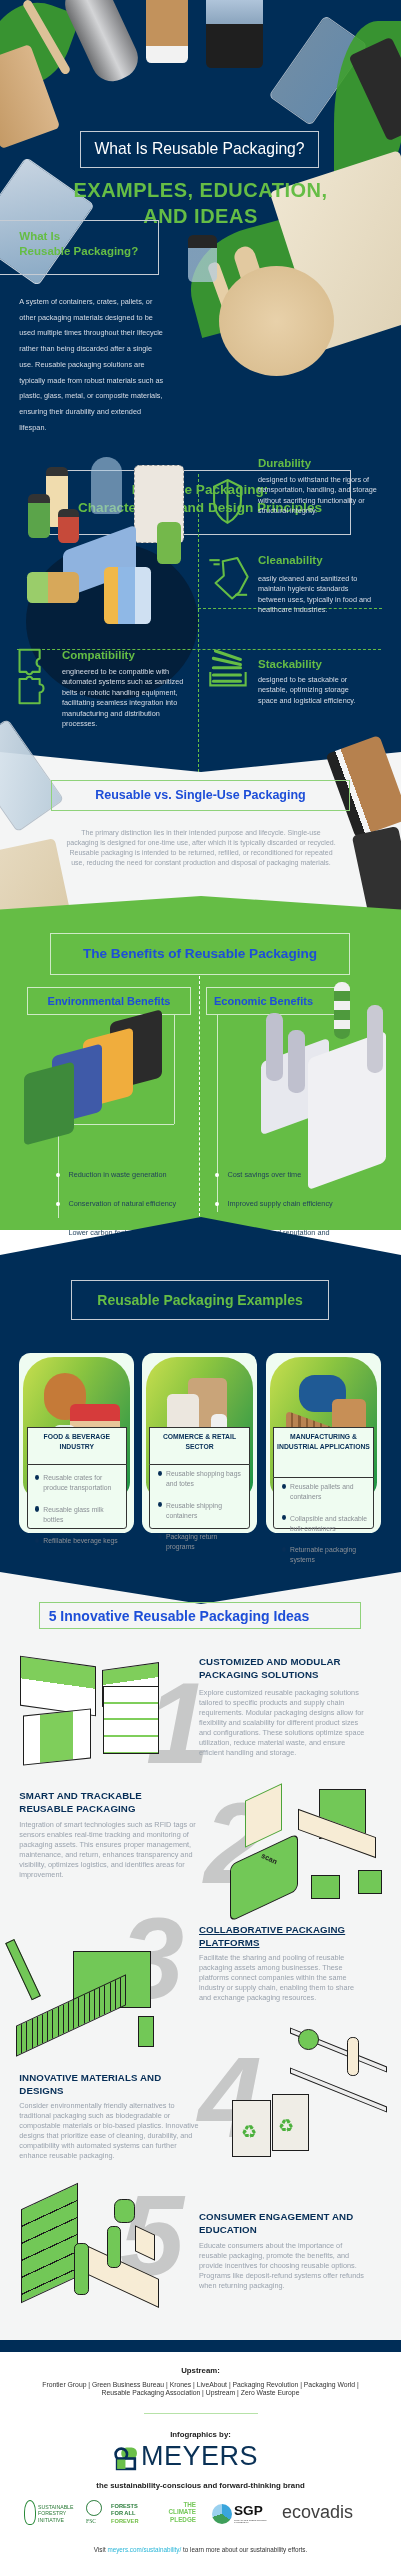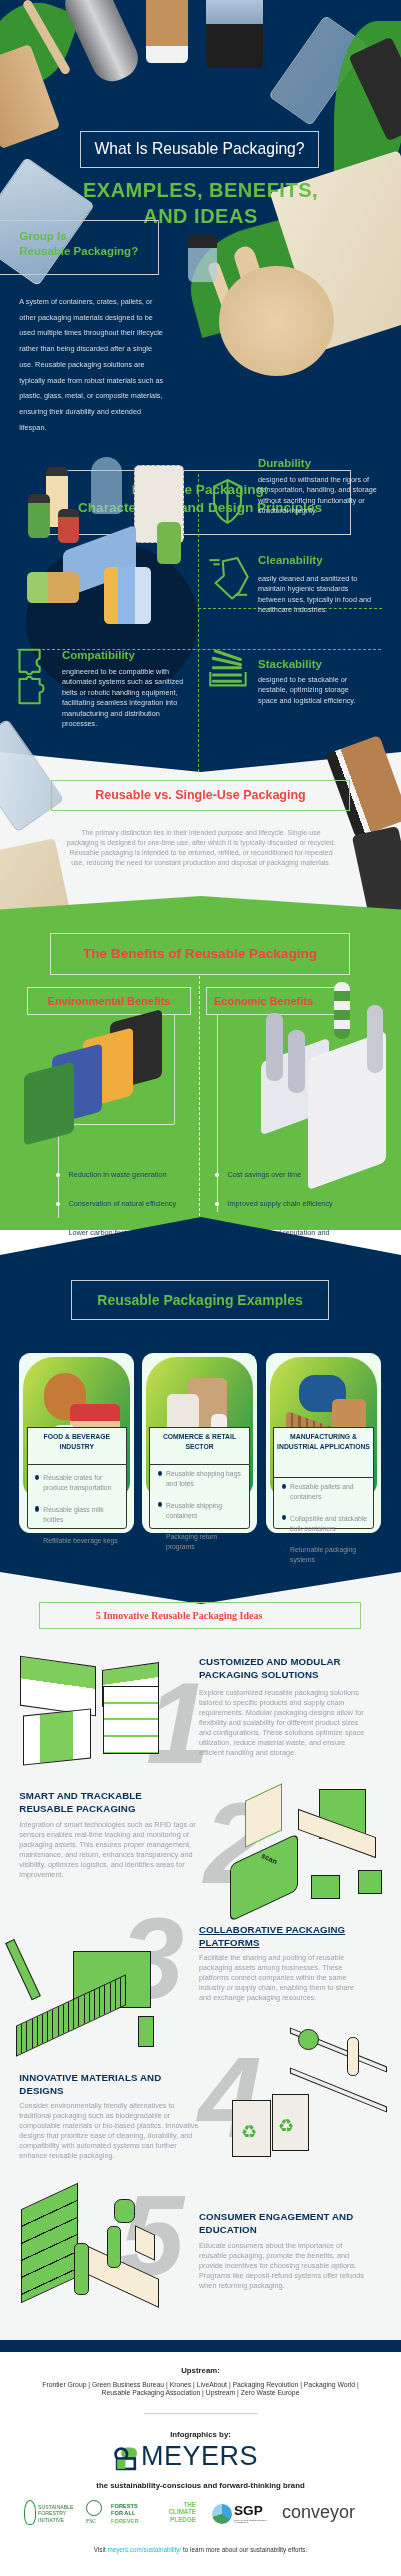--- a/index.html
+++ b/index.html
@@ -2,21 +2,21 @@
 <html style="font-size:8.4px"><head>
 <meta charset="utf-8">
 <style>
   * { box-sizing: border-box; margin: 0; padding: 0; }
   body { width: 401px; height: 2576px; background: #ffffff; font-family: "Liberation Sans", sans-serif; position: relative; overflow: hidden; }
   .abs { position: absolute; }
   .navy { background: #002d57; }
   .green-bg { background: #65bd45; }
   .paper { background: #f4f5f5; }
   .g { color: #65bd45; }
-  .n { color: #ef4444; }
+  .n { color: #1d4ed8; }
   .box-w { border: 0.8px solid #c6ccd4; }
   .box-g { border: 0.8px solid #8fd27a; }
   .box-lw { border: 0.8px solid #cfeac6; }
   .hb { font-weight: bold; }
   .body-w { color: #d7dde6; font-size: 7px; line-height: 10.4px; }
   .body-gray { color: #9aa3ae; font-size: 7px; line-height: 10px; }
   .ctr { text-align: center; }
   
   .deco { position: absolute; border-radius: 5.2px; }
   .leaf { position: absolute; background: #3e9f2d; border-radius: 60% 0 60% 0; opacity: .9; }
@@ -53,25 +53,25 @@
 <div class="deco" style="left:-10.4px;top:172px;width:84px;height:99px;background:linear-gradient(135deg,rgba(235,242,250,.85),rgba(160,190,215,.85));border:1px solid #c6d3df;transform:rotate(35deg);"></div>
 <div class="leaf" style="left:188px;top:230px;width:120px;height:94px;transform:rotate(-15deg);"></div>
 <div class="deco" style="left:218px;top:261px;width:11.5px;height:68px;background:#e6cfa7;transform:rotate(-20deg);"></div>
 <div class="deco" style="left:245px;top:245px;width:21px;height:89px;background:#e2c9a0;border-radius:10.4px;transform:rotate(-18deg);"></div>
 <div class="deco" style="left:292px;top:167px;width:136px;height:167px;background:linear-gradient(135deg,#efe6d1,#ddd0b3);transform:rotate(-18deg);"></div>
 <div class="deco" style="left:188px;top:235px;width:29px;height:47px;background:linear-gradient(#262626 0,#262626 28%,rgba(180,205,225,.7) 28%);"></div>
 <div class="deco" style="left:219px;top:266px;width:115px;height:110px;background:radial-gradient(circle,#e8d1aa,#d6b98a);border-radius:50%;"></div>
 
 <div class="abs box-w" style="left:80px;top:131px;width:239px;height:37px;"></div>
 <div class="abs ctr" style="left:80px;top:138px;width:239px;color:#ffffff;font-size:15.7px;line-height:21px;">What Is Reusable Packaging?</div>
-<div class="abs ctr g hb" style="left:68px;top:178px;width:265px;font-size:20px;line-height:24px;letter-spacing:0.5px;">EXAMPLES, BENEFITS,</div>
+<div class="abs ctr g hb" style="left:68px;top:178px;width:265px;font-size:20px;line-height:24px;letter-spacing:0.5px;">EXAMPLES, EDUCATION,</div>
 <div class="abs ctr g hb" style="left:68px;top:204px;width:265px;font-size:20px;line-height:24px;letter-spacing:0.5px;">AND IDEAS</div>
 
 <div class="abs box-w" style="left:-1px;top:220px;width:160px;height:55px;"></div>
-<div class="abs g hb" style="left:19.3px;top:229px;font-size:11.5px;line-height:14.6px;">Group Is</div>
+<div class="abs g hb" style="left:19.3px;top:229px;font-size:11.5px;line-height:14.6px;">What Is</div>
 <div class="abs g hb" style="left:19.3px;top:244px;font-size:11.5px;line-height:14.6px;">Reusable Packaging?</div>
 <div class="abs body-w" style="left:19.3px;top:294px;width:144px;font-size:7.3px;line-height:15.7px;">A system of containers, crates, pallets, or other packaging materials designed to be used multiple times throughout their lifecycle rather than being discarded after a single use. Reusable packaging solutions are typically made from robust materials such as plastic, glass, metal, or composite materials, ensuring their durability and extended lifespan.</div>
 
 <div class="abs box-w" style="left:49px;top:470px;width:302px;height:65px;"></div>
 <div class="abs ctr g hb" style="left:49px;top:482px;width:302px;font-size:13.6px;line-height:16.7px;">Reusable Packaging:</div>
 <div class="abs ctr g hb" style="left:49px;top:500px;width:302px;font-size:13.6px;line-height:16.7px;">Characteristics and Design Principles</div>
 
 <div class="abs" style="left:26px;top:543px;width:172px;height:157px;border-radius:50%;background:#031f3b;"></div>
 <div class="deco" style="left:46px;top:467px;width:22px;height:60px;background:linear-gradient(#333 0,#333 15%,#f0dcae 15%);"></div>
 <div class="deco" style="left:28px;top:494px;width:22px;height:44px;background:linear-gradient(#333 0,#333 20%,#5ba44a 20%);"></div>
@@ -220,21 +220,21 @@
       <li>Reusable pallets and containers</li>
       <li>Collapsible and stackable bulk containers</li>
       <li>Returnable packaging systems</li>
     </ul>
   </div>
 </div>
 
 <div class="abs paper" style="left:0;top:1572px;width:401px;height:773px;clip-path:polygon(0 0,201px 31px,401px 0,401px 100%,0 100%);z-index:-1;"></div>
 <div class="abs" style="left:0;top:1572px;width:401px;height:773px;background:#f4f5f5;z-index:-2;"></div>
 <div class="abs box-g" style="left:39px;top:1602px;width:322px;height:27px;"></div>
-<div class="abs ctr n hb" style="left:39px;top:1607px;width:280px;font-size:10px;line-height:18px;font-family:Liberation Serif, serif;">5 Innovative Reusable Packaging Ideas</div>
+<div class="abs ctr n hb" style="left:39px;top:1607px;width:280px;font-size:14px;line-height:18px;">5 Innovative Reusable Packaging Ideas</div>
 
 <div class="bignum" style="left:146px;top:1666px;">1</div>
 <div class="iso-c" style="left:20px;top:1661px;width:76px;height:50px;background:linear-gradient(#7fce5b 0 45%,#fff 45%);transform:skewY(8deg);"></div>
 <div class="iso-c" style="left:102px;top:1666px;width:57px;height:37px;background:linear-gradient(#7fce5b 0 40%,#fff 40%);transform:skewY(-8deg);"></div>
 <div class="iso-c" style="left:103px;top:1686px;width:56px;height:68px;background:repeating-linear-gradient(#fff 0 14.6px,#7fce5b 14.6px 16.7px);"></div>
 <div class="iso-c" style="left:23px;top:1712px;width:68px;height:50px;background:linear-gradient(90deg,#fff 0 25%,#7fce5b 25% 75%,#fff 75%);transform:skewY(-6deg);"></div>
 <div class="abs idea-title" style="left:199px;top:1656px;width:172px;">CUSTOMIZED AND MODULAR PACKAGING SOLUTIONS</div>
 <div class="abs body-gray" style="left:199px;top:1688px;width:167px;font-size:7.3px;line-height:10px;">Explore customized reusable packaging solutions tailored to specific products and supply chain requirements. Modular packaging designs allow for flexibility and scalability for different product sizes and configurations. These solutions optimize space utilization, reduce material waste, and ensure efficient handling and storage.</div>
 
 <div class="bignum" style="left:204px;top:1786px;">2</div>
@@ -312,18 +312,18 @@
 <div class="abs" style="left:154px;top:2501px;width:42px;height:26px;text-align:right;">
   <div class="hb" style="font-size:6.3px;line-height:7.3px;color:#76c85a;">THE</div>
   <div class="hb" style="font-size:6.3px;line-height:7.3px;color:#76c85a;">CLIMATE</div>
   <div class="hb" style="font-size:6.3px;line-height:7.3px;color:#76c85a;">PLEDGE</div>
 </div>
 <div class="abs" style="left:212px;top:2503px;width:63px;height:24px;">
   <div class="abs" style="left:0;top:1px;width:20px;height:20px;border-radius:50%;background:conic-gradient(#3aa5dc 0 35%,#3f9f5b 35% 70%,#9bd1ef 70%);"></div>
   <div class="abs hb" style="left:22px;top:0;font-size:13.6px;line-height:15.7px;color:#111;">SGP</div>
   <div class="abs" style="left:22px;top:15.7px;width:42px;font-size:2.1px;line-height:2.6px;color:#444;">SUSTAINABLE GREEN PRINTING PARTNERSHIP</div>
 </div>
-<div class="abs" style="left:282px;top:2502px;font-size:18px;line-height:21px;color:#404040;">conveyor</div>
+<div class="abs" style="left:282px;top:2502px;font-size:18px;line-height:21px;color:#404040;">ecovadis</div>
 
 <div class="abs ctr" style="left:0;top:2546px;width:401px;font-size:6.3px;color:#333;">
   <span>Visit </span><a style="color:#29b6d8;text-decoration:none;">meyers.com/sustainability/</a><span> to learn more about our sustainability efforts.</span>
 </div>
 
 
 </body></html>

